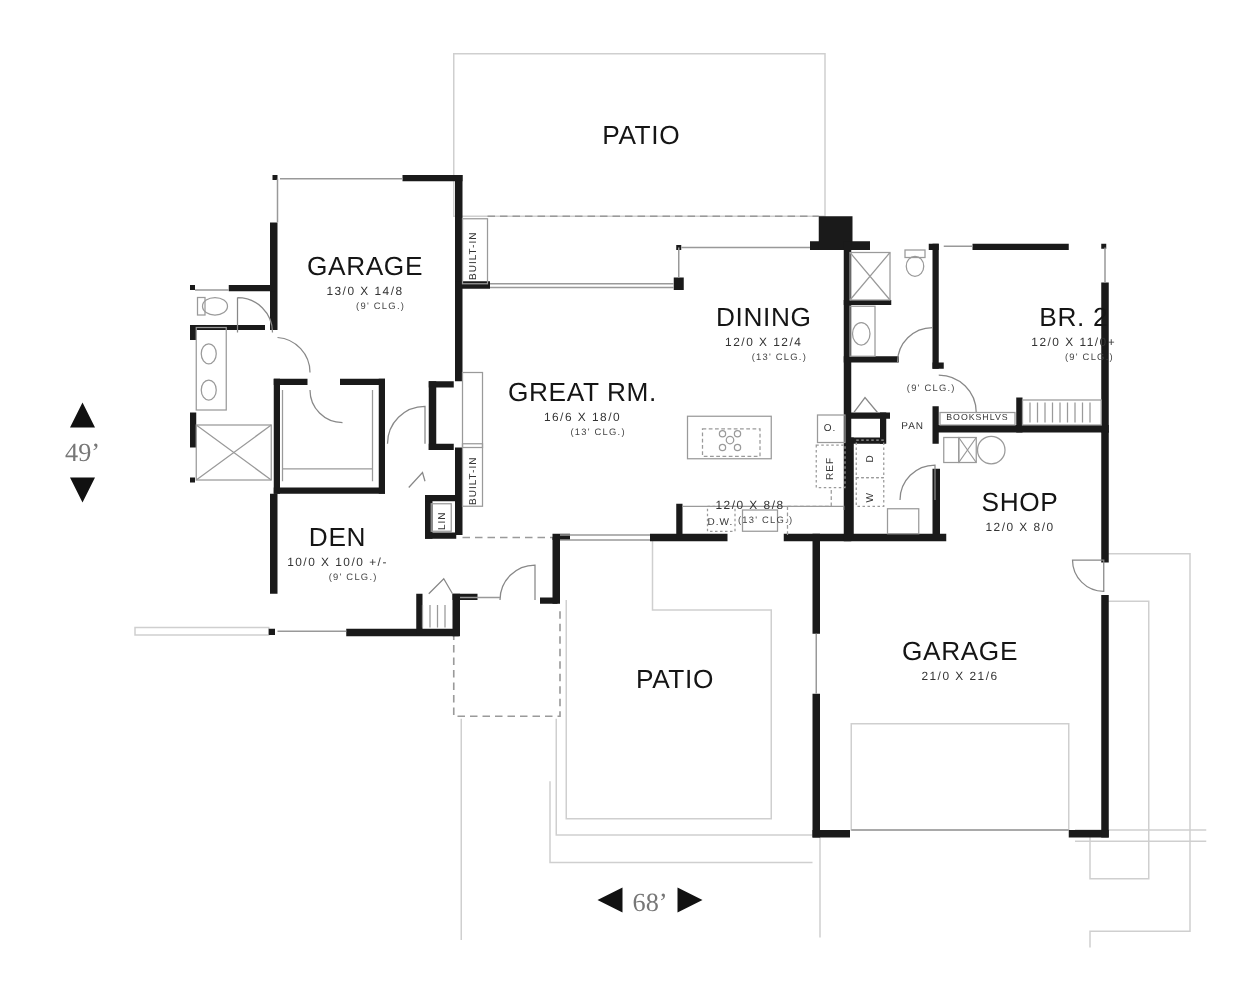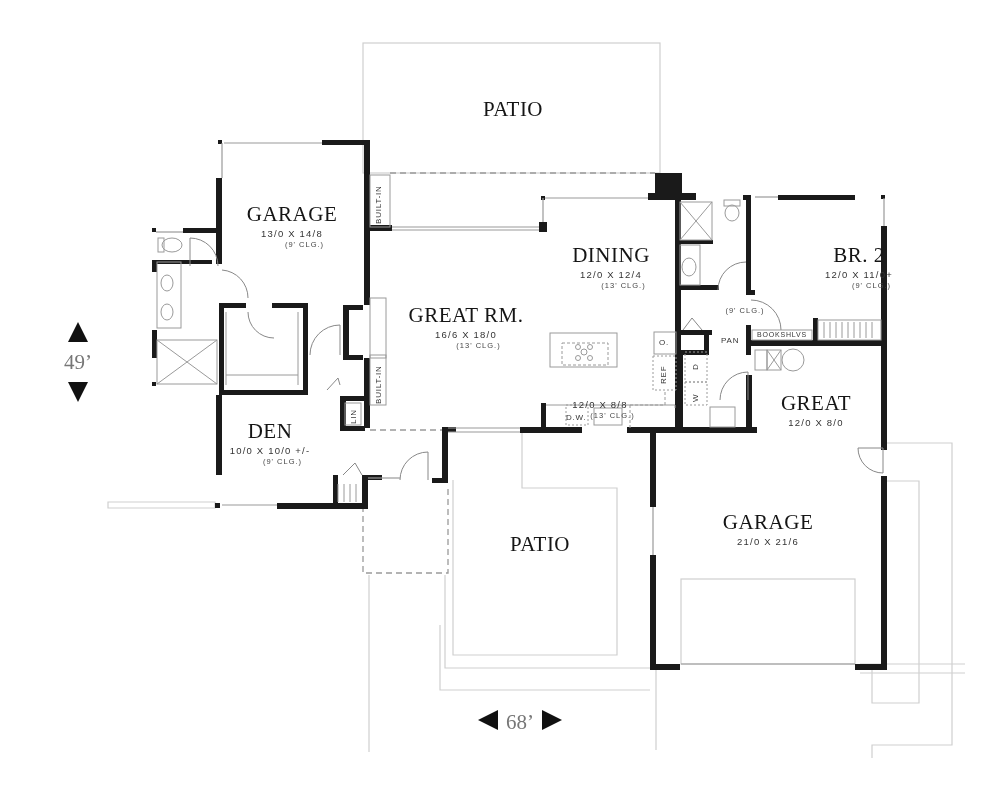--- a/index.html
+++ b/index.html
@@ -1,24 +1,24 @@
 <!DOCTYPE html>
 <html><head>
   <meta charset="utf-8">
   <style>
     html, body { margin: 0; padding: 0; background: #ffffff; }
     body { width: 1000px; height: 785px; position: relative; overflow: hidden; font-family: "Liberation Sans", sans-serif; }
     svg.plan { position: absolute; left: 0; top: 0; width: 1000px; height: 785px; }
     .lbl { position: absolute; text-align: center; color: #1a1a1a; white-space: nowrap; transform: translateX(-50%); }
-    .room-name { font-family: Liberation Serif, serif; font-size: 21px; letter-spacing: 0.5px; line-height: 22px; color: #151515; }
+    .room-name { font-family: Liberation Sans, sans-serif; font-size: 21px; letter-spacing: 0.5px; line-height: 22px; color: #151515; }
     .room-dim { font-size: 9.5px; letter-spacing: 1.2px; color: #333; line-height: 12px; margin-top: 3px; }
     .room-clg { font-size: 7.5px; letter-spacing: 1px; color: #444; line-height: 10px; margin-left: 25px; }
     .small-tag { position: absolute; font-size: 8px; letter-spacing: 0.8px; color: #333; white-space: nowrap; }
     .vert { transform-origin: left top; transform: rotate(-90deg); }
-    .dim-v { position: absolute; left: 48px; top: 322px; width: 60px; text-align: center; }
+    .dim-v { position: absolute; left: 36px; top: 322px; width: 60px; text-align: center; }
     .dim-v .tri-up { width: 0; height: 0; border-left: 10px solid transparent; border-right: 10px solid transparent; border-bottom: 20px solid #111; margin: 0 auto; }
     .dim-v .tri-down { width: 0; height: 0; border-left: 10px solid transparent; border-right: 10px solid transparent; border-top: 20px solid #111; margin: 0 auto; }
     .dim-v .dim-text { font-family: "Liberation Serif", serif; font-size: 21px; color: #777; line-height: 28px; margin: 6px 0; }
     .dim-h { position: absolute; left: 478px; top: 710px; height: 30px; display: flex; gap: 8px; }
     .dim-h .tri-left { width: 0; height: 0; border-top: 10px solid transparent; border-bottom: 10px solid transparent; border-right: 20px solid #111; }
     .dim-h .tri-right { width: 0; height: 0; border-top: 10px solid transparent; border-bottom: 10px solid transparent; border-left: 20px solid #111; }
     .dim-h .dim-text { font-family: "Liberation Serif", serif; font-size: 21px; color: #777; }
   </style>
 </head>
 <body>
@@ -235,21 +235,21 @@
 </div>
 
 <div class="lbl" style="left:600px; top:396px;">
   <div class="room-dim">12/0 X 8/8</div>
   <div class="room-clg">(13' CLG.)</div>
 </div>
 
 <div class="lbl room-clg" style="left:720px; top:306px;">(9' CLG.)</div>
 
 <div class="lbl" style="left:816px; top:392px;">
-  <div class="room-name">GREAT</div>
+  <div class="room-name">SHOP</div>
   <div class="room-dim">12/0 X 8/0</div>
 </div>
 
 <div class="lbl" style="left:270px; top:420px;">
   <div class="room-name">DEN</div>
   <div class="room-dim">10/0 X 10/0 +/-</div>
   <div class="room-clg">(9' CLG.)</div>
 </div>
 
 <div class="lbl room-name" style="left:540px; top:533px;">PATIO</div>

